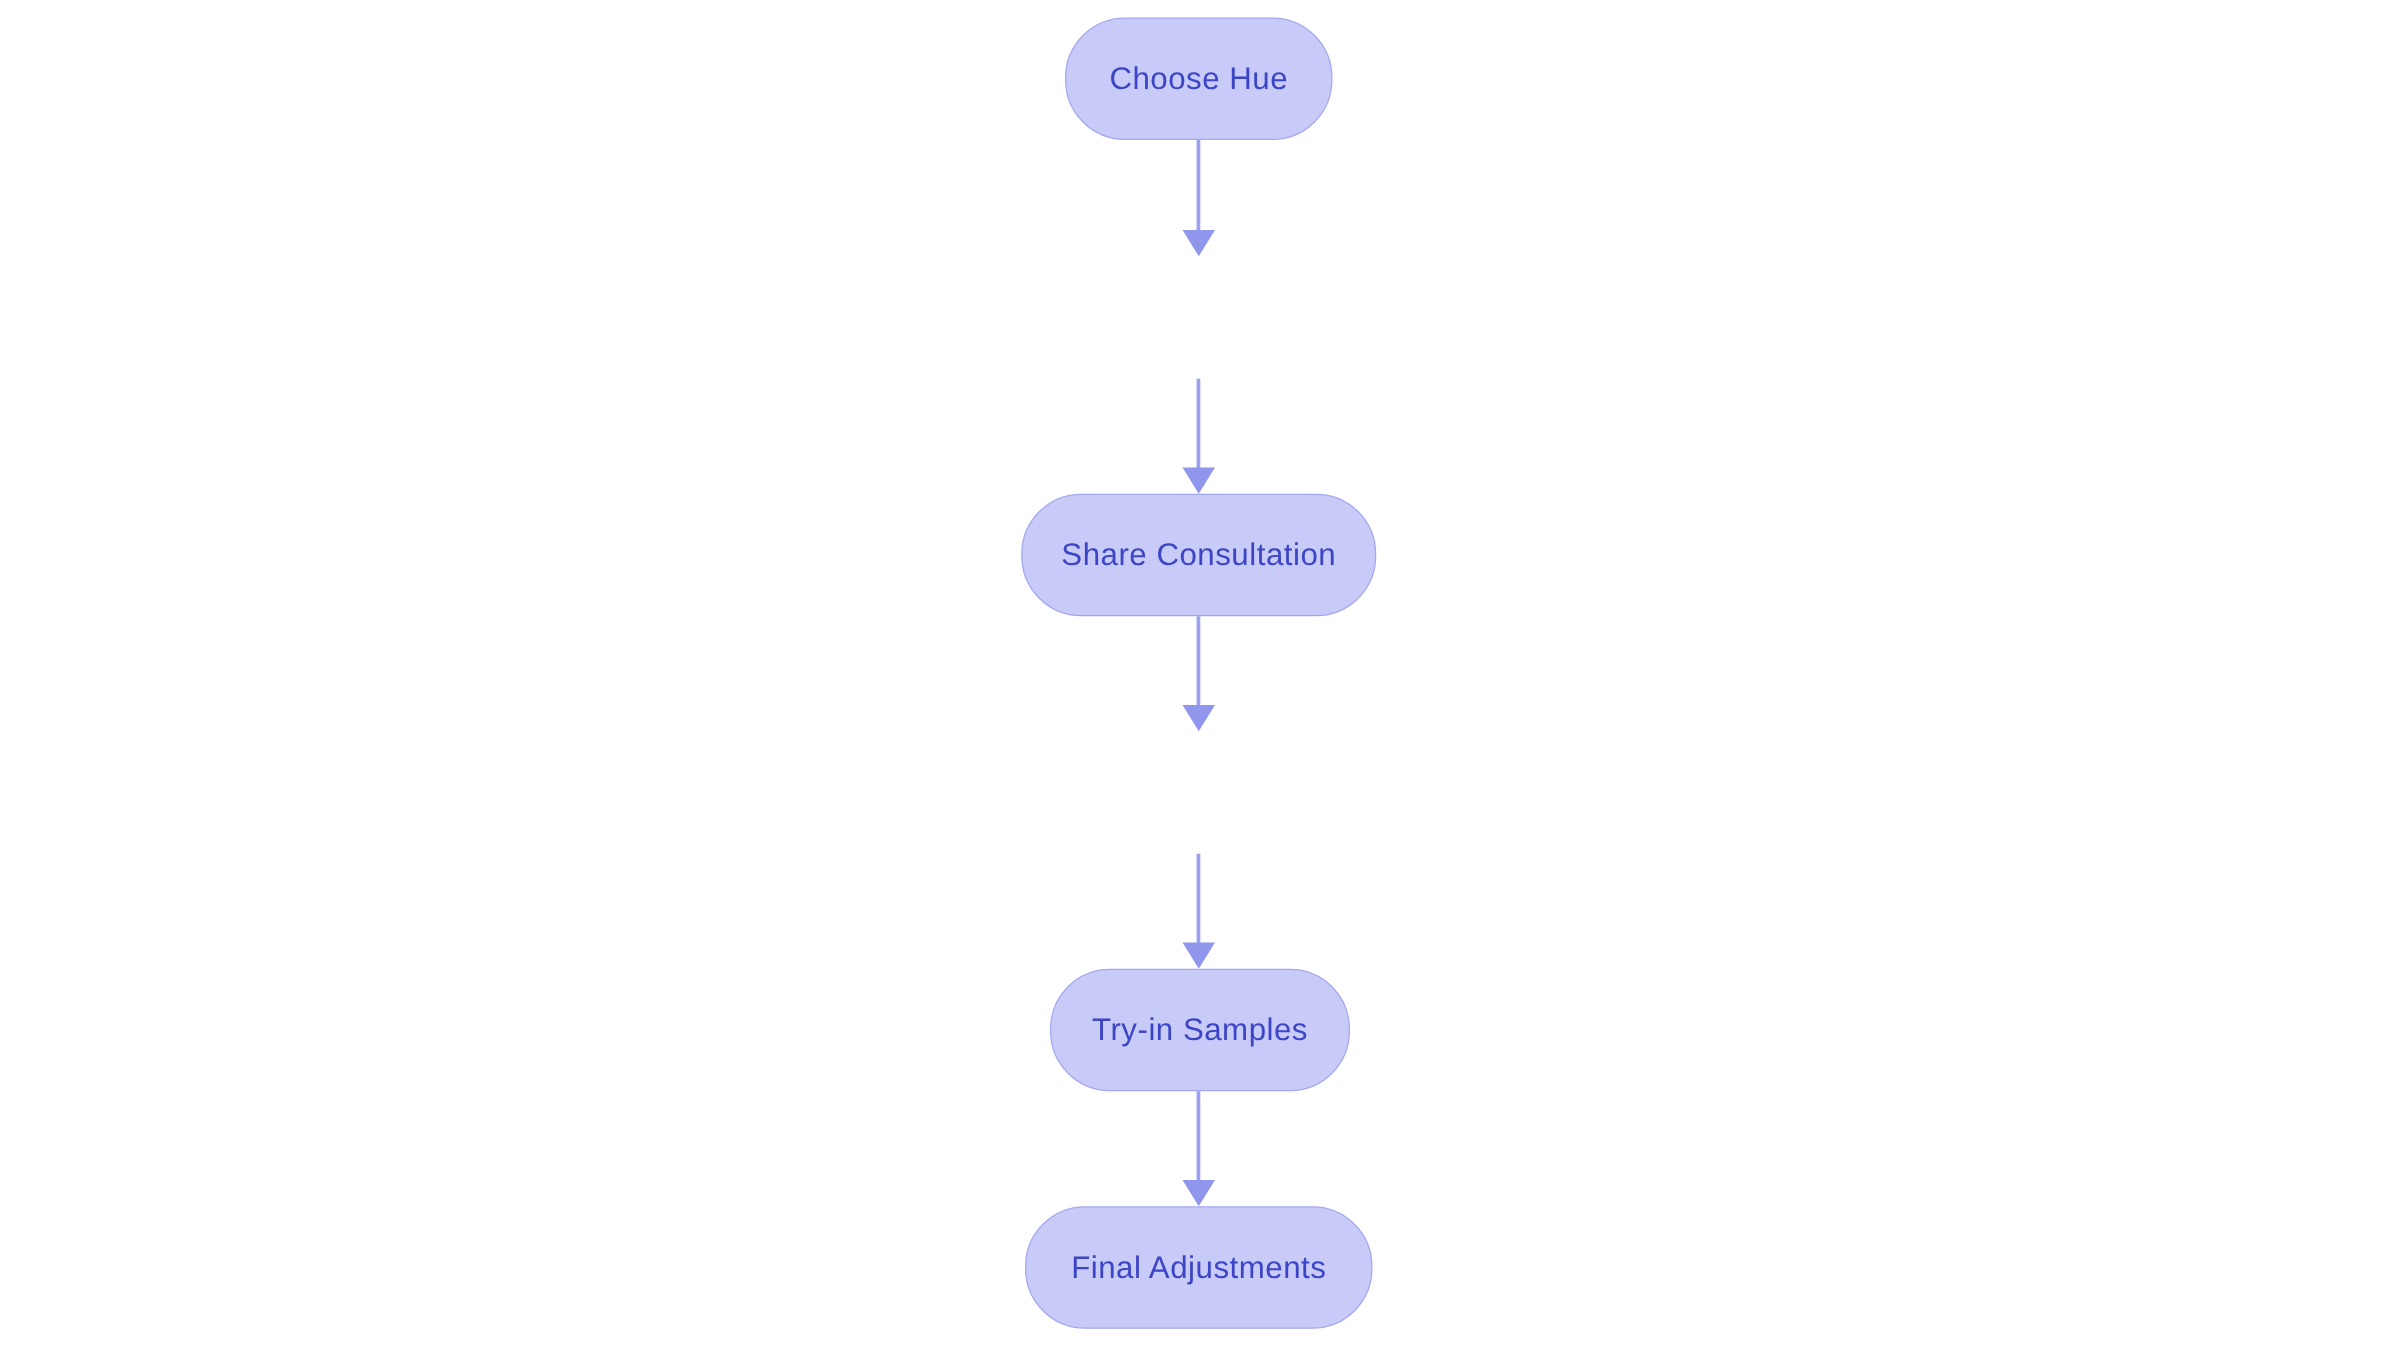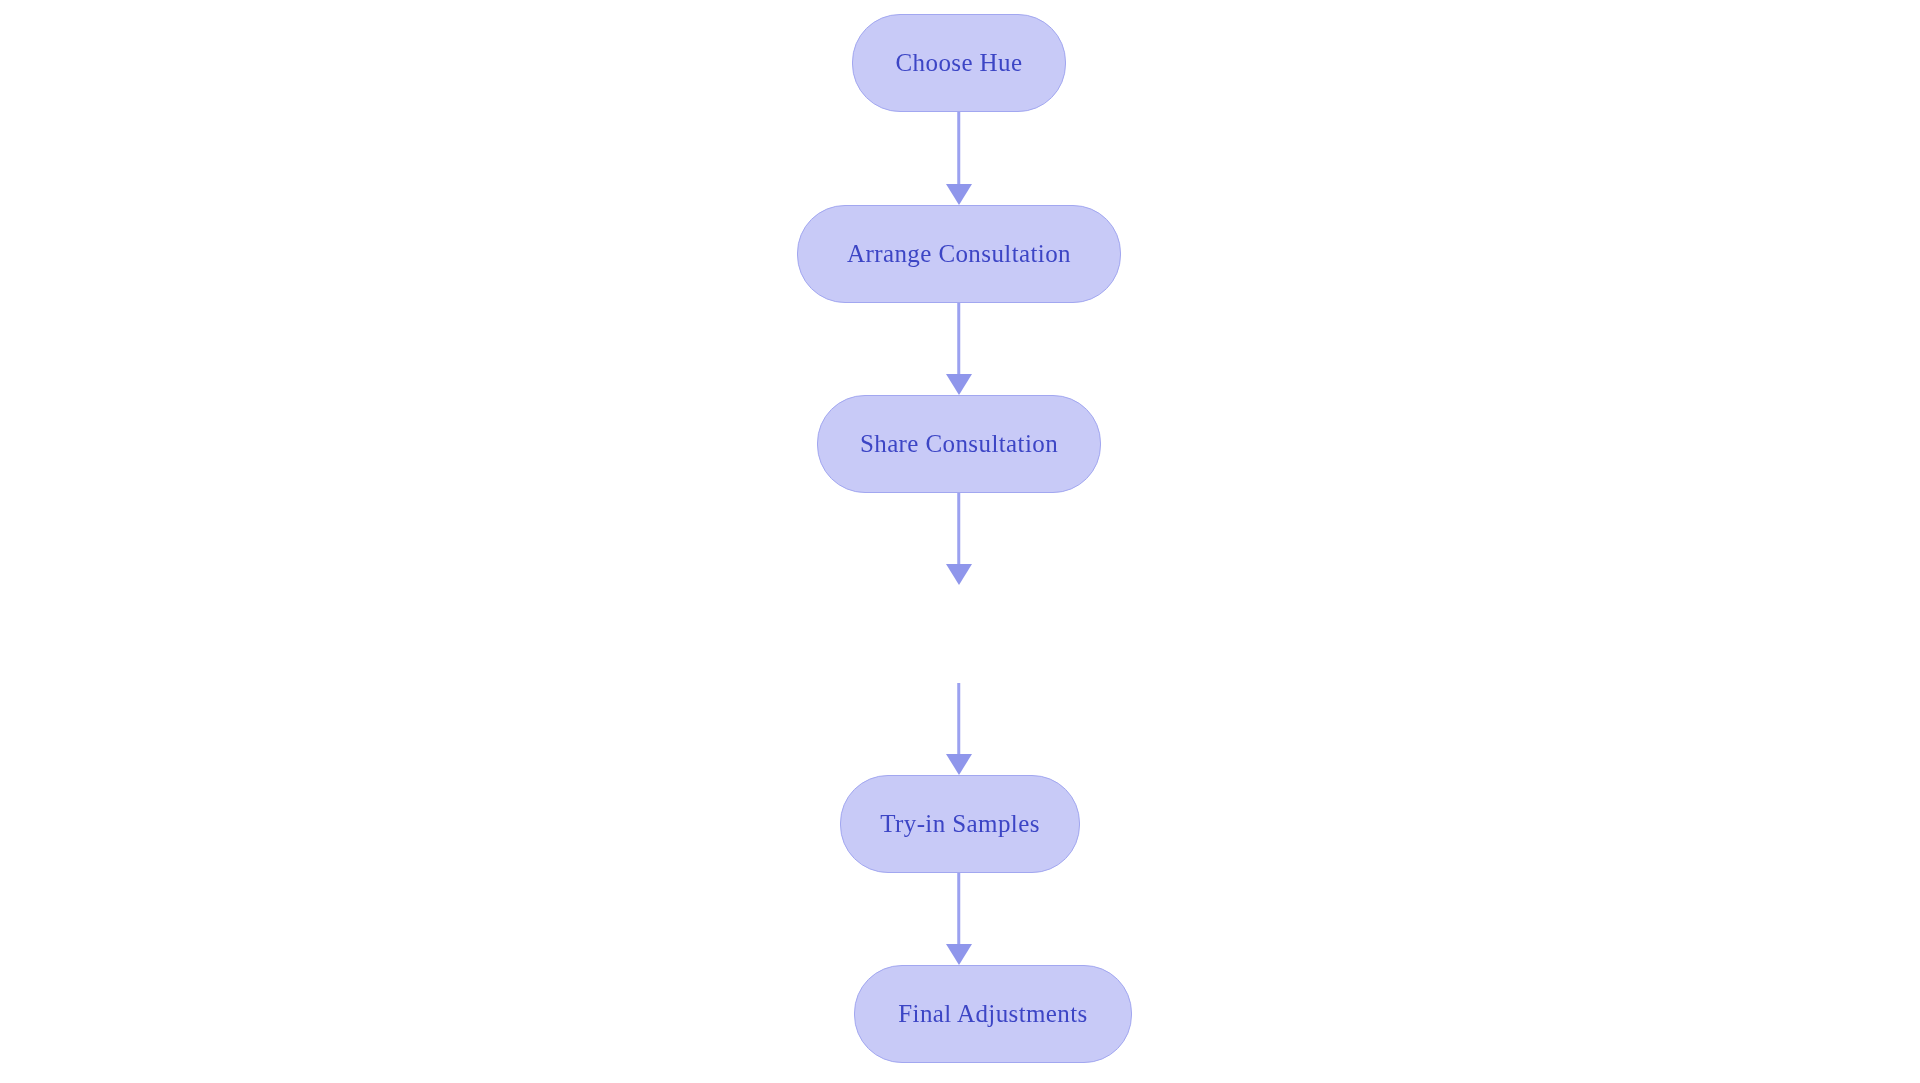--- a/index.html
+++ b/index.html
@@ -14,21 +14,20 @@
   html, body {
     width: 1920px; height: 1083px;
     background: var(--background);
     overflow: hidden;
     font-family: "Liberation Sans", sans-serif;
   }
   .canvas {
     position: relative;
     width: 1920px; height: 814px;
     background: var(--background);
-    font-family: Liberation Serif, serif;
   }
   .node {
     position: absolute;
     height: 98px;
     background: var(--node-fill);
     border: 1.5px solid var(--node-border);
     border-radius: 48px;
     display: flex;
     align-items: center;
     justify-content: center;
@@ -37,21 +36,21 @@
     color: var(--node-text);
     font-size: 25px;
     letter-spacing: 0.4px;
     white-space: nowrap;
   }
   .n1 { left: 852px; top: 14px;  width: 214px; }
   .n2 { left: 797px; top: 205px; width: 324px; }
   .n3 { left: 817px; top: 395px; width: 284px; }
   .n4 { left: 755px; top: 585px; width: 408px; }
   .n5 { left: 840px; top: 775px; width: 240px; }
-  .n6 { left: 854px; top: 965px; width: 278px; }
+  .n6 { left: 820px; top: 965px; width: 278px; }
   .edge {
     position: absolute;
     left: 945px;          
     width: 27px;
   }
   .e1 { top: 112px; height: 93px; }
   .e2 { top: 303px; height: 92px; }
   .e3 { top: 493px; height: 92px; }
   .e4 { top: 683px; height: 92px; }
   .e5 { top: 873px; height: 92px; }
@@ -82,23 +81,20 @@
 
   <div class="node n1">
     <span class="node-label">Choose Hue</span>
   </div>
 
   <div class="edge e1">
     <div class="edge-line"></div>
     <div class="edge-head"></div>
   </div>
 
-  <div class="node n2">
-    <span class="node-label">Arrange Consultation</span>
-  </div>
 
   <div class="edge e2">
     <div class="edge-line"></div>
     <div class="edge-head"></div>
   </div>
 
   <div class="node n3">
     <span class="node-label">Share Consultation</span>
   </div>
 

